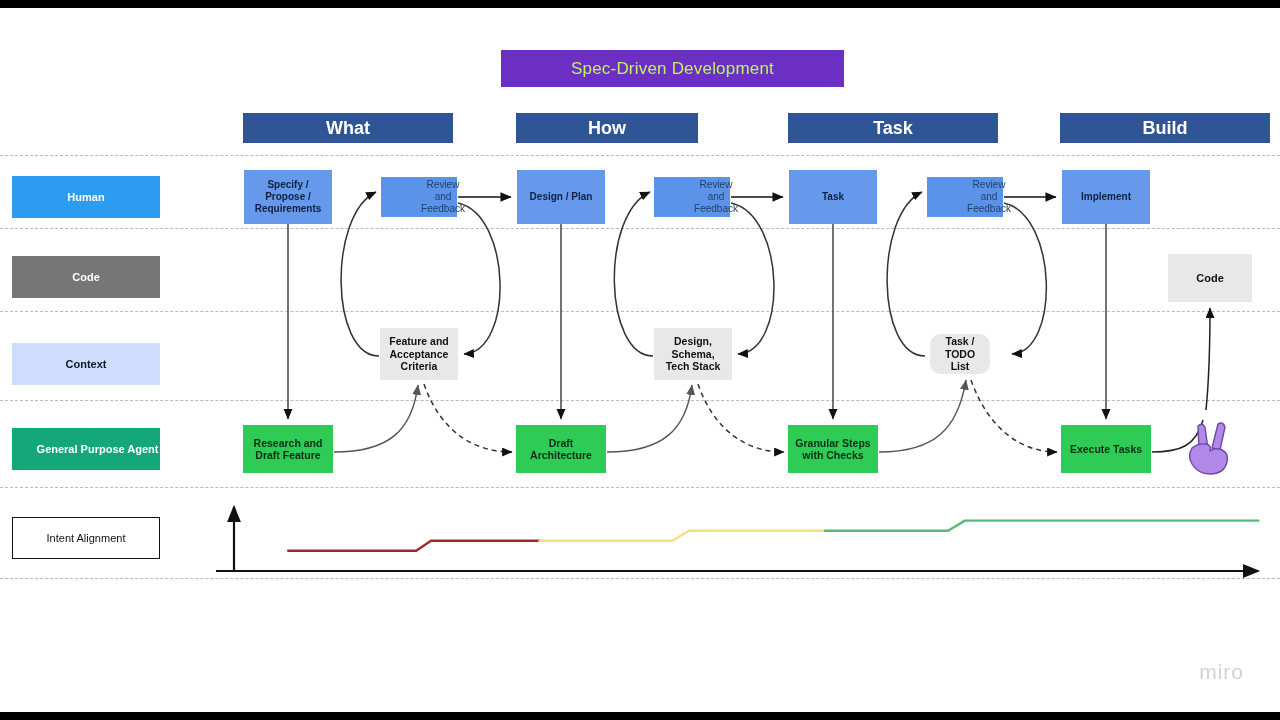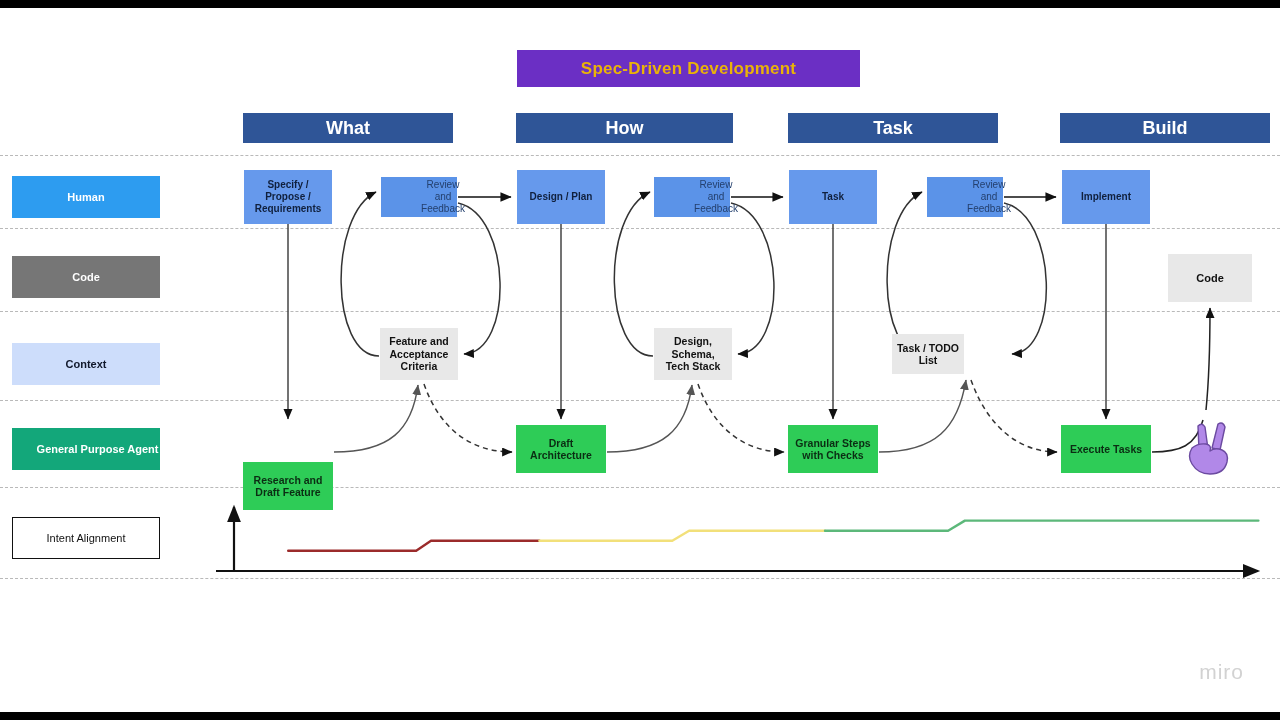--- a/index.html
+++ b/index.html
@@ -18,23 +18,22 @@
   
   .lane-line {
     position: absolute; left: 0; width: 1280px; height: 0;
     border-top: 1px dashed #b9b9b9;
   }
 
   
   .title-chip {
     position: absolute;
     display: flex; align-items: center; justify-content: center;
-    color: #eab308; font-weight: bold;
+    color: #bef264; font-weight: normal;
     letter-spacing: .2px;
-    margin-left: 16px;
   }
   #doc-title {
     left: 501px; top: 50px; width: 343px; height: 37px;
     background: #6b2fc4; font-size: 17px;
   }
 
   .phase-header {
     position: absolute; height: 30px;
     background: #2f5597; color: #fff;
     display: flex; align-items: center; justify-content: center;
@@ -96,21 +95,21 @@
       <div class="lane-line" style="top: 311px;"></div>
       <div class="lane-line" style="top: 400px;"></div>
       <div class="lane-line" style="top: 487px;"></div>
       <div class="lane-line" style="top: 578px;"></div>
     </div>
 
   <div class="title-chip" id="doc-title">Spec-Driven Development</div>
 
   <div id="phase-headers">
       <div class="phase-header" style="left: 243px; top: 113px; width: 210px;">What</div>
-      <div class="phase-header" style="left: 516px; top: 113px; width: 217px;">How</div>
+      <div class="phase-header" style="left: 516px; top: 113px; width: 182px;">How</div>
       <div class="phase-header" style="left: 788px; top: 113px; width: 210px;">Task</div>
       <div class="phase-header" style="left: 1060px; top: 113px; width: 210px;">Build</div>
     </div>
 
   <div id="legend-col">
       <div class="legend-chip legend-human" style="top: 176px;">Human</div>
       <div class="legend-chip legend-code" style="top: 256px;">Code</div>
       <div class="legend-chip legend-context" style="top: 343px;">Context</div>
       <div class="legend-chip legend-agent" style="top: 428px; padding-left: 23px;">General Purpose Agent</div>
       <div class="legend-chip legend-intent" style="top: 517px;">Intent Alignment</div>
@@ -181,23 +180,23 @@
       <div class="node human-main" style="left: 789px; top: 170px; width: 88px; height: 54px;">Task</div>
       <div class="node human-rev" style="left: 927px; top: 177px; width: 76px; height: 40px;">Review and
 Feedback</div>
       <div class="node human-main" style="left: 1062px; top: 170px; width: 88px; height: 54px;">Implement</div>
       <div class="node context" style="left: 380px; top: 328px; width: 78px; height: 52px;">Feature and
 Acceptance
 Criteria</div>
       <div class="node context" style="left: 654px; top: 328px; width: 78px; height: 52px;">Design,
 Schema,
 Tech Stack</div>
-      <div class="node context" style="left: 892px; top: 334px; width: 72px; height: 40px;">Task / TODO
+      <div class="node context" style="left: 930px; top: 334px; width: 60px; height: 40px; border-radius: 11px;">Task / TODO
 List</div>
-      <div class="node agent" style="left: 243px; top: 425px; width: 90px; height: 48px; margin-top: 37px;">Research  and
+      <div class="node agent" style="left: 243px; top: 425px; width: 90px; height: 48px;">Research  and
 Draft Feature</div>
       <div class="node agent" style="left: 516px; top: 425px; width: 90px; height: 48px;">Draft
 Architecture</div>
       <div class="node agent" style="left: 788px; top: 425px; width: 90px; height: 48px;">Granular Steps
 with Checks</div>
       <div class="node agent" style="left: 1061px; top: 425px; width: 90px; height: 48px;">Execute Tasks</div>
       <div class="node code-out" style="left: 1168px; top: 254px; width: 84px; height: 48px;">Code</div>
     </div>
 
 

